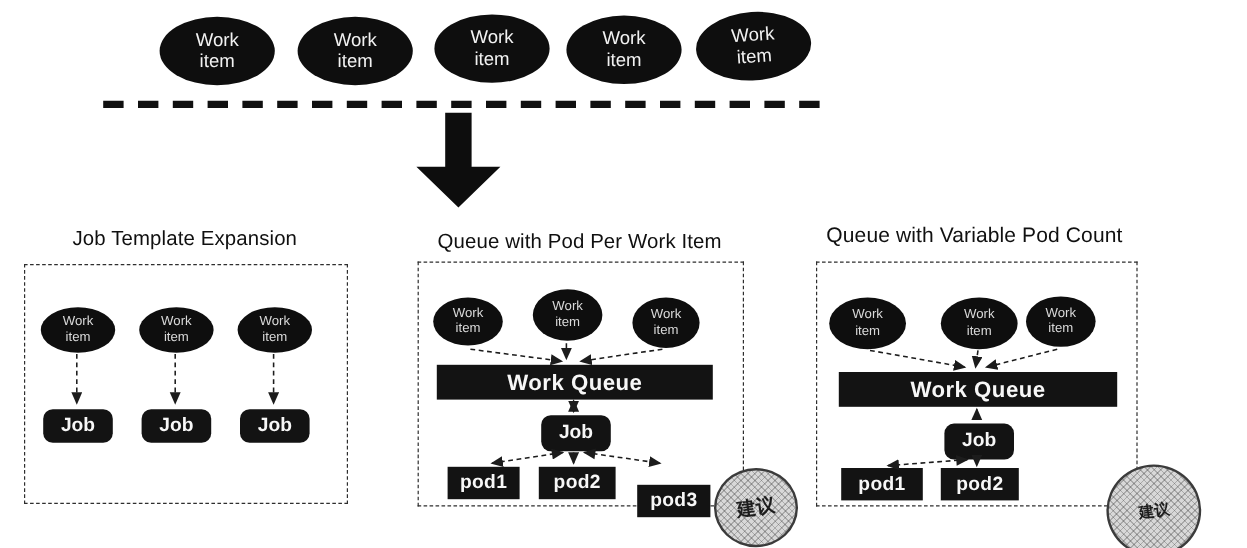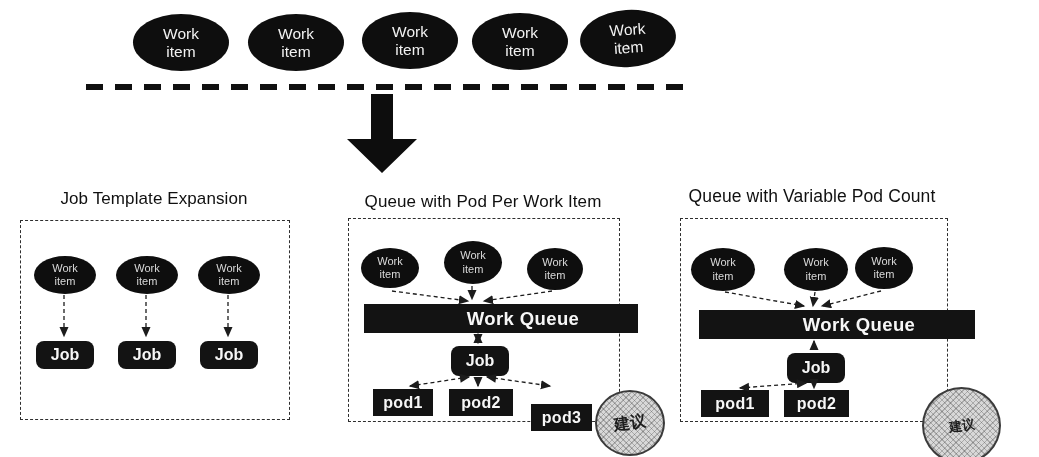--- a/index.html
+++ b/index.html
@@ -17,21 +17,21 @@
   .ellipse.top .wrap{display:inline-block;width:50px;}
   .ellipse.small{font-size:11px;line-height:1.22;color:#d9d9d9;}
   .ellipse.small .wrap{display:inline-block;width:32px;}
   
   .panel{position:absolute;border:1.5px dashed #2e2e2e;background:transparent;}
   .title{position:absolute;text-align:center;font-weight:400;font-size:17px;color:#101010;letter-spacing:0.1px;}
   
   .box{position:absolute;background:#131313;color:#f7f7f7;display:flex;align-items:center;justify-content:center;}
   .job{border-radius:8px;font-size:16px;font-weight:600;}
   .pod{font-size:16px;font-weight:700;letter-spacing:0.3px;text-align:center;}
-  .queue-bar{font-size:18.5px;font-weight:600;letter-spacing:0.4px;padding-left:44px;}
+  .queue-bar{font-size:18.5px;font-weight:600;letter-spacing:0.4px;}
   
   .badge{
     position:absolute;border-radius:50%;border:2px solid #3b3b3b;
     display:flex;align-items:center;justify-content:center;
     font-weight:700;color:#1d1d1d;
     background:
       repeating-linear-gradient(45deg, rgba(50,50,50,0.28) 0 1px, rgba(0,0,0,0) 1px 4px),
       repeating-linear-gradient(135deg, rgba(50,50,50,0.28) 0 1px, rgba(0,0,0,0) 1px 4px),
       #d8d8d8;
   }

